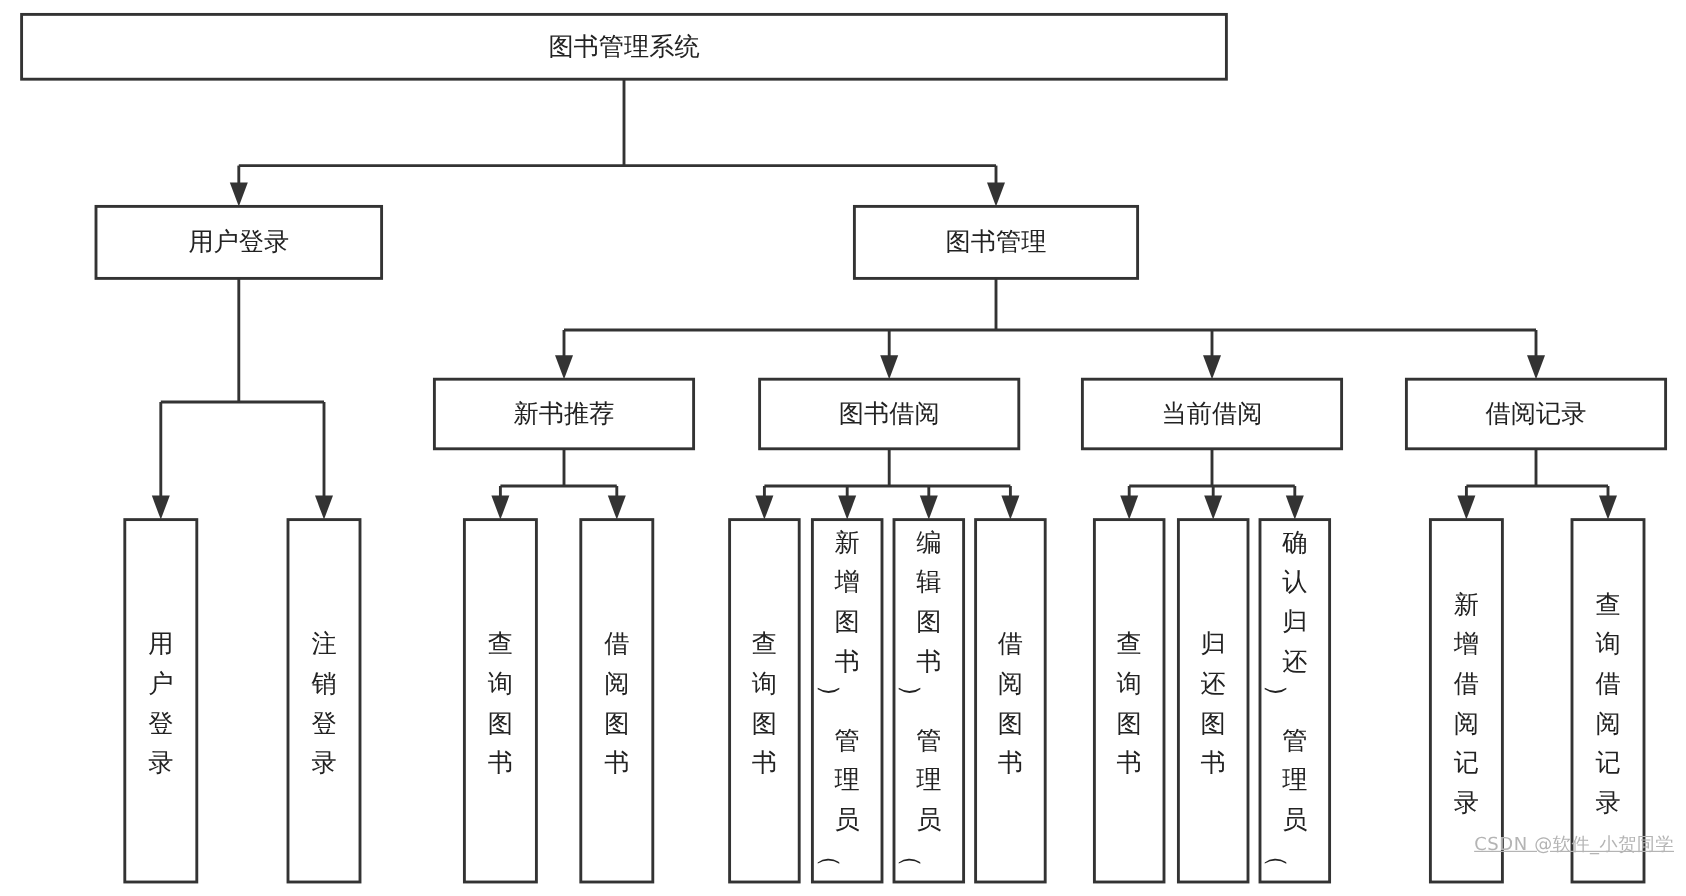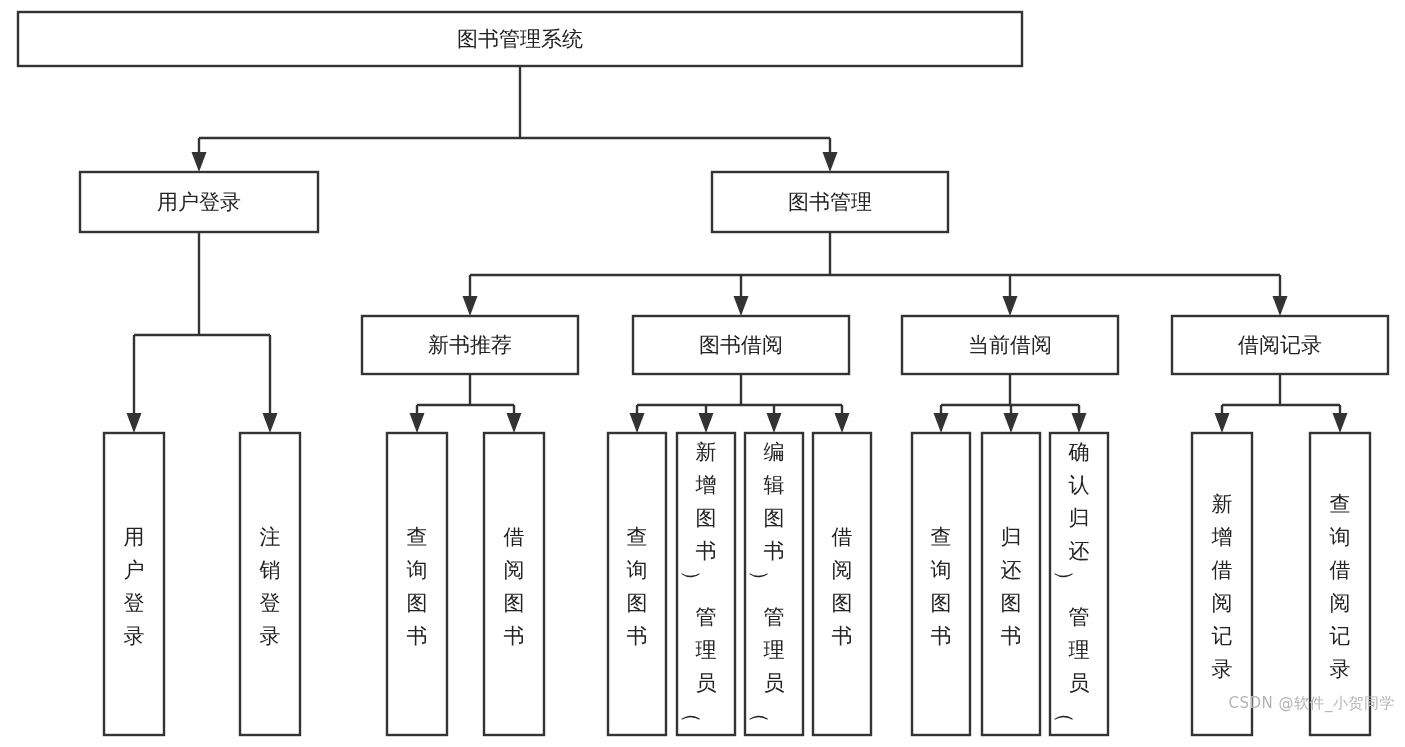--- a/index.html
+++ b/index.html
@@ -59,20 +59,21 @@
   .watermark {
     position: absolute;
     right: 10px;
     bottom: 4px;
     font-family: "DejaVu Sans", "Liberation Sans", sans-serif;
     font-size: 15px;
     color: #b4b4b4;
     white-space: nowrap;
     letter-spacing: 0.5px;
     pointer-events: none;
+    text-decoration: underline;
   }
 </style>
 </head>
 <body>
 
 <div id="diagram-root">
   <svg id="diagram-svg" viewBox="0 0 1405 747">
     <g id="connector-layer">
         <g>
           <path class="connector" d="M 520 66 L 520 138"></path>

